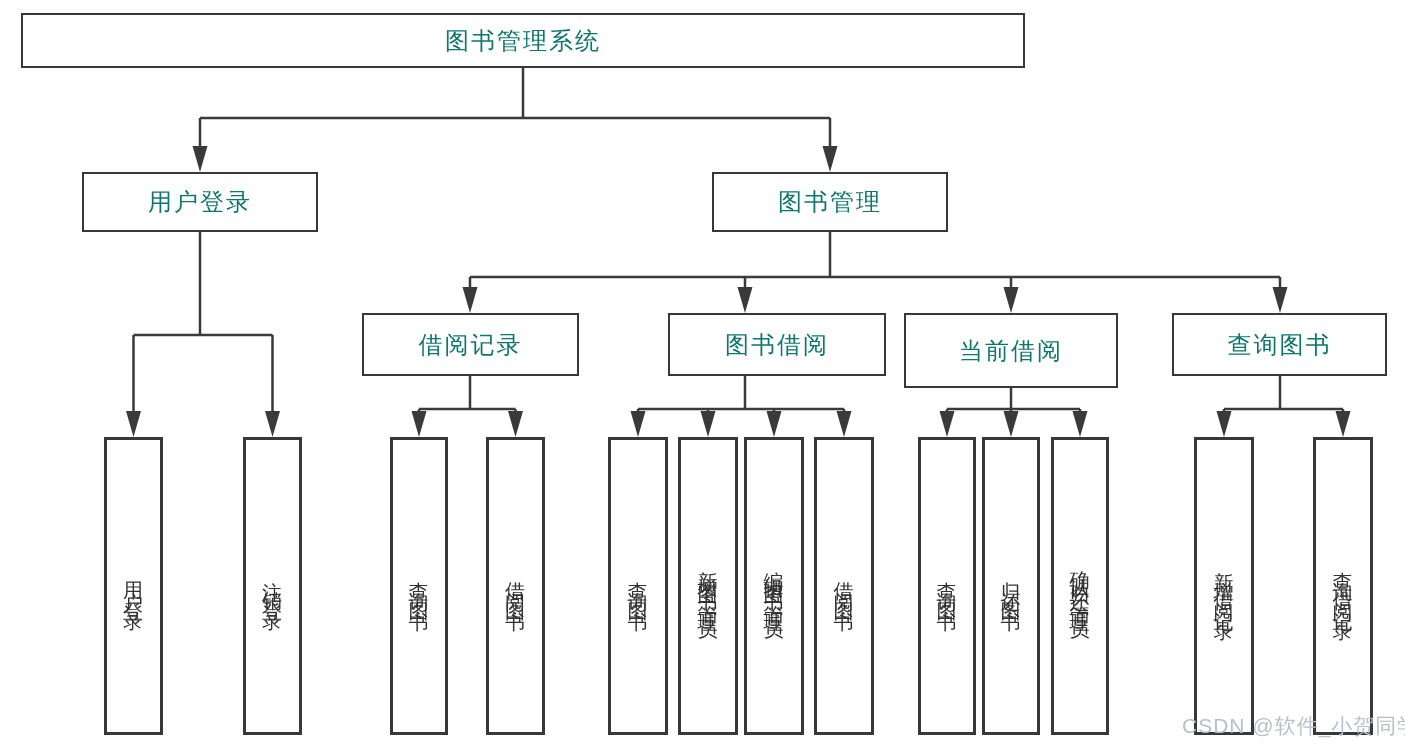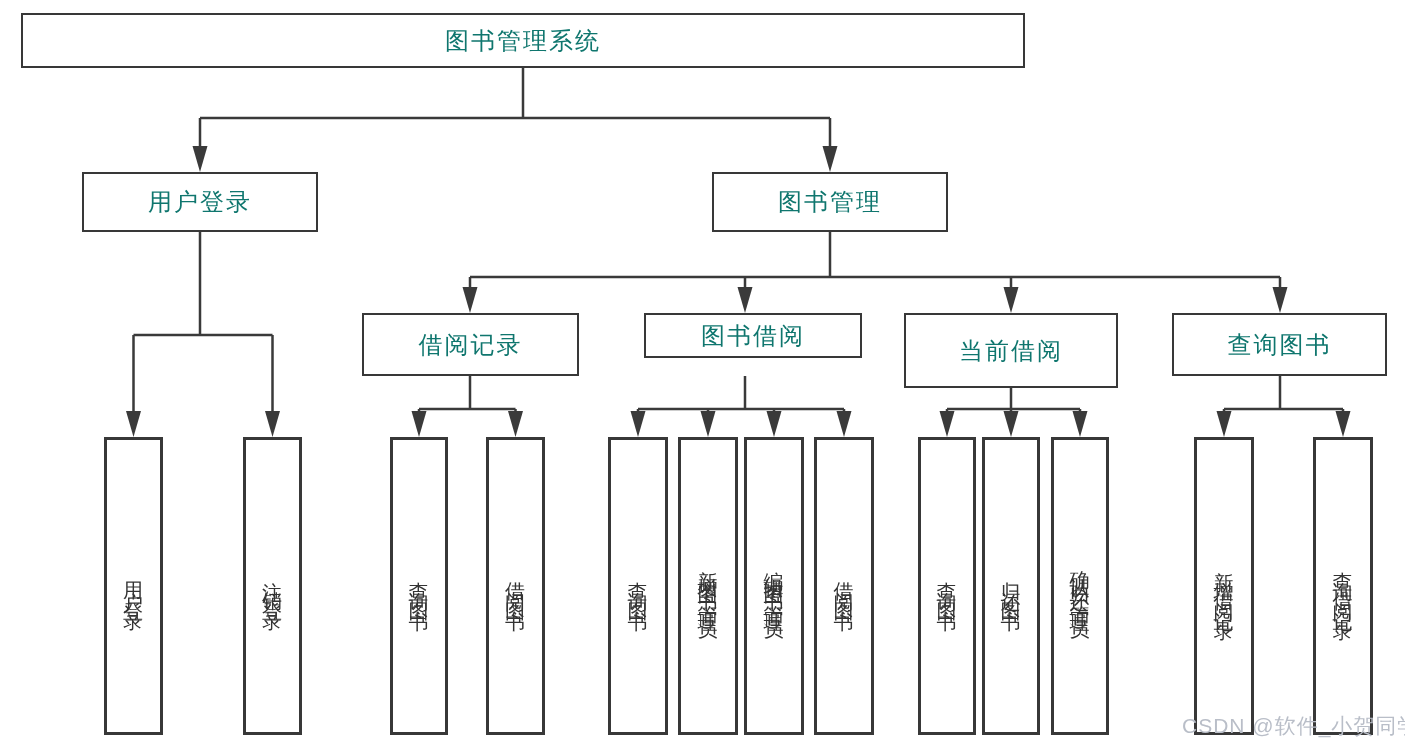--- a/index.html
+++ b/index.html
@@ -98,21 +98,21 @@
   <div class="node" style="left:82px; top:172px; width:236px; height:60px">
     <span class="label">用户登录</span>
   </div>
   <div class="node" style="left:712px; top:172px; width:236px; height:60px">
     <span class="label">图书管理</span>
   </div>
 
   <div class="node" style="left:362px; top:313px; width:217px; height:63px">
     <span class="label">借阅记录</span>
   </div>
-  <div class="node" style="left:644px; top:313px; width:218px; height:45px">
+  <div class="node" style="left:668px; top:313px; width:218px; height:63px">
     <span class="label">图书借阅</span>
   </div>
   <div class="node" style="left:904px; top:313px; width:214px; height:75px">
     <span class="label">当前借阅</span>
   </div>
   <div class="node" style="left:1172px; top:313px; width:215px; height:63px">
     <span class="label">查询图书</span>
   </div>
 
   <div class="node leaf" style="left:104px; top:437px; width:59px; height:298px">

